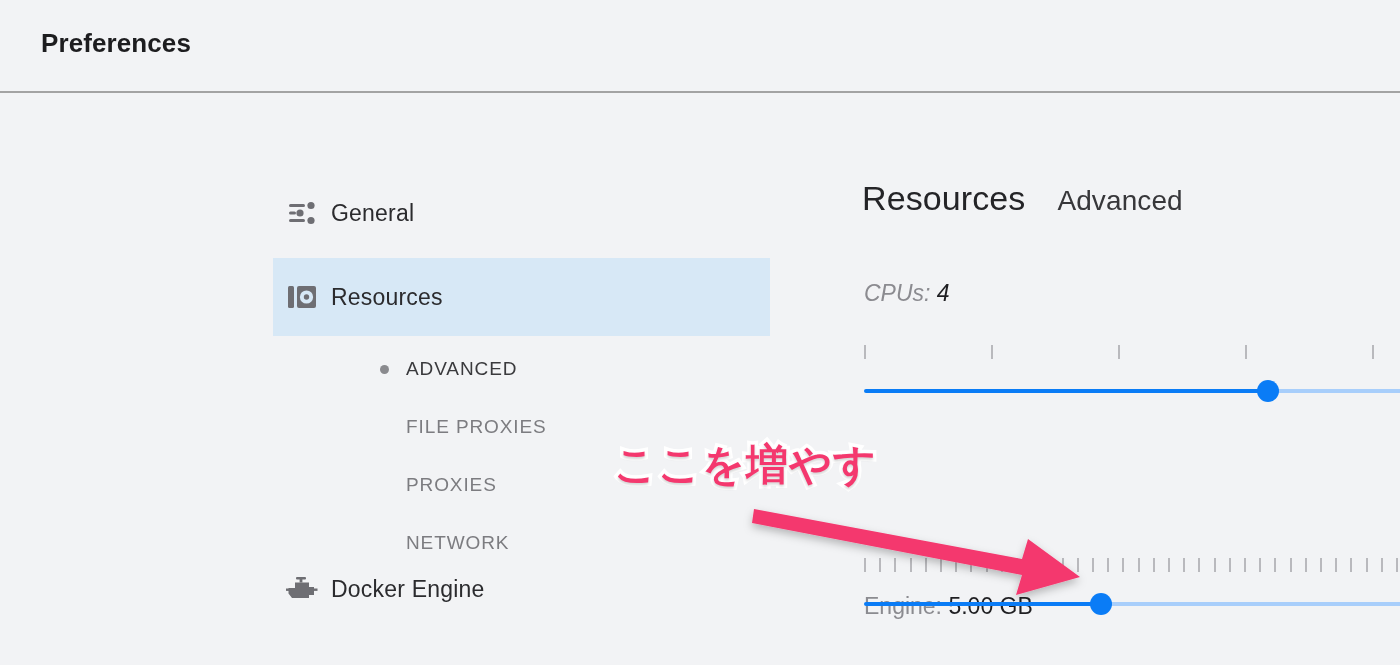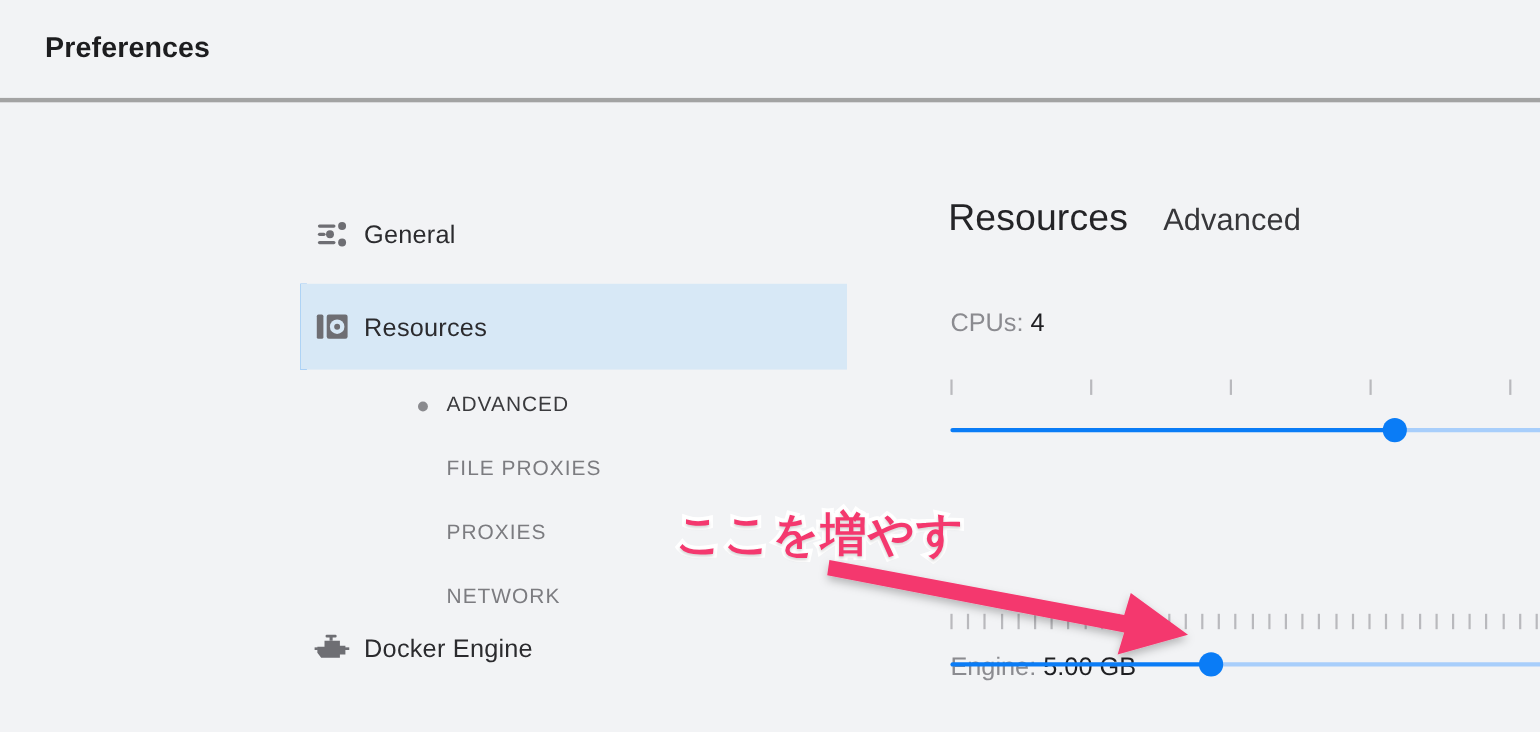--- a/index.html
+++ b/index.html
@@ -14,21 +14,21 @@
     position: relative;
     width: 1400px; height: 665px;
     background: #f2f3f5;
   }
 
   
   #titlebar {
     position: absolute; left: 0; top: 0;
     width: 1400px; height: 93px;
     background: #f2f3f5;
-    border-bottom: 4px solid #a3a3a3;
+    border-bottom: 2px solid #a3a3a3;
     box-sizing: border-box;
   }
   #window-title {
     position: absolute; left: 41px; top: 28px;
     font-size: 26px;
     font-weight: bold;
     color: #1d1d1f;
     letter-spacing: 0.1px;
   }
 
@@ -173,21 +173,20 @@
     position: absolute;
     left: 614px; top: 437px;
     font-size: 42px;
     font-weight: bold;
     color: #f4386e;
     letter-spacing: 1px;
     white-space: nowrap;
     -webkit-text-stroke: 7px #ffffff;
     paint-order: stroke fill;
     text-shadow: 0 2px 3px rgba(0,0,0,0.18);
-    margin-top: 21px;
   }
   #annotation-arrow {
     position: absolute;
     left: 740px; top: 495px;
     width: 350px; height: 110px;
     pointer-events: none;
   }
 </style>
 </head>
 <body>
@@ -260,21 +259,21 @@
     </div>
   </div>
 
   <div id="panel">
 
     <div id="panel-heading">
       <span id="panel-title">Resources</span>
       <span id="panel-subtitle">Advanced</span>
     </div>
 
-    <div class="field-label" style="left:2px; top:186px;">
+    <div class="field-label" style="left:2px; top:186px;font-style:italic;">
       <span>CPUs: </span><b>4</b>
     </div>
 
     <div class="ticks" id="cpu-ticks" style="left:2px; top:251px; width:512px;">
         <i style="left: 0px;"></i>
         <i style="left: 127px;"></i>
         <i style="left: 254px;"></i>
         <i style="left: 381px;"></i>
         <i style="left: 508px;"></i>
       </div>

